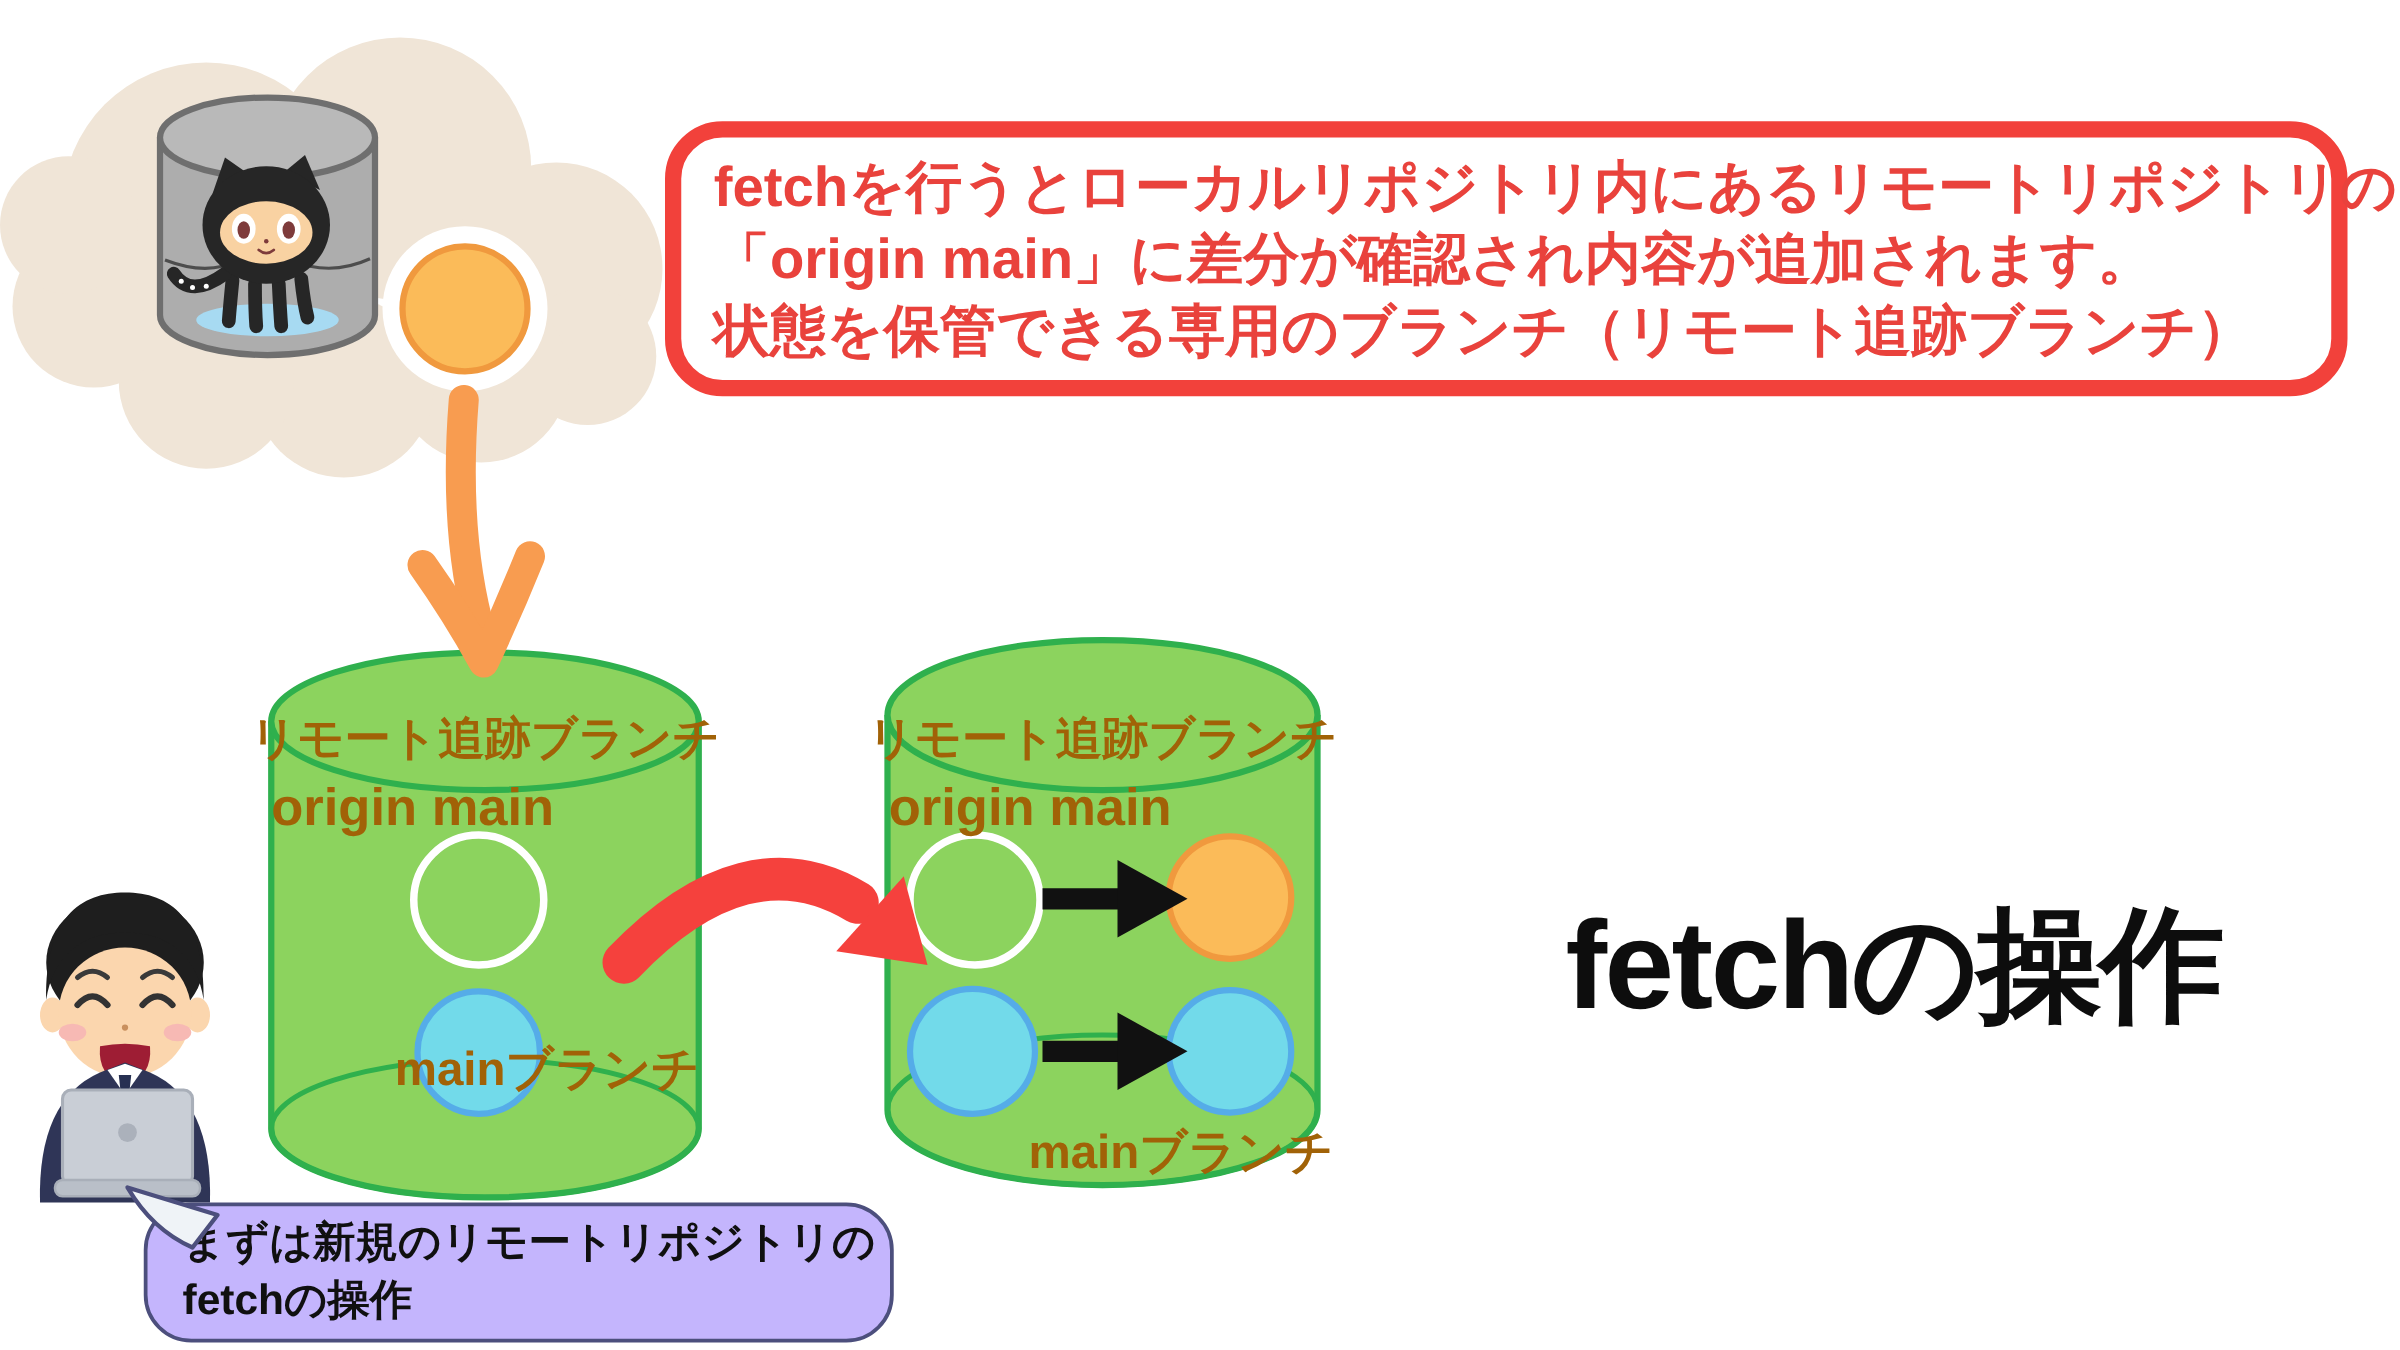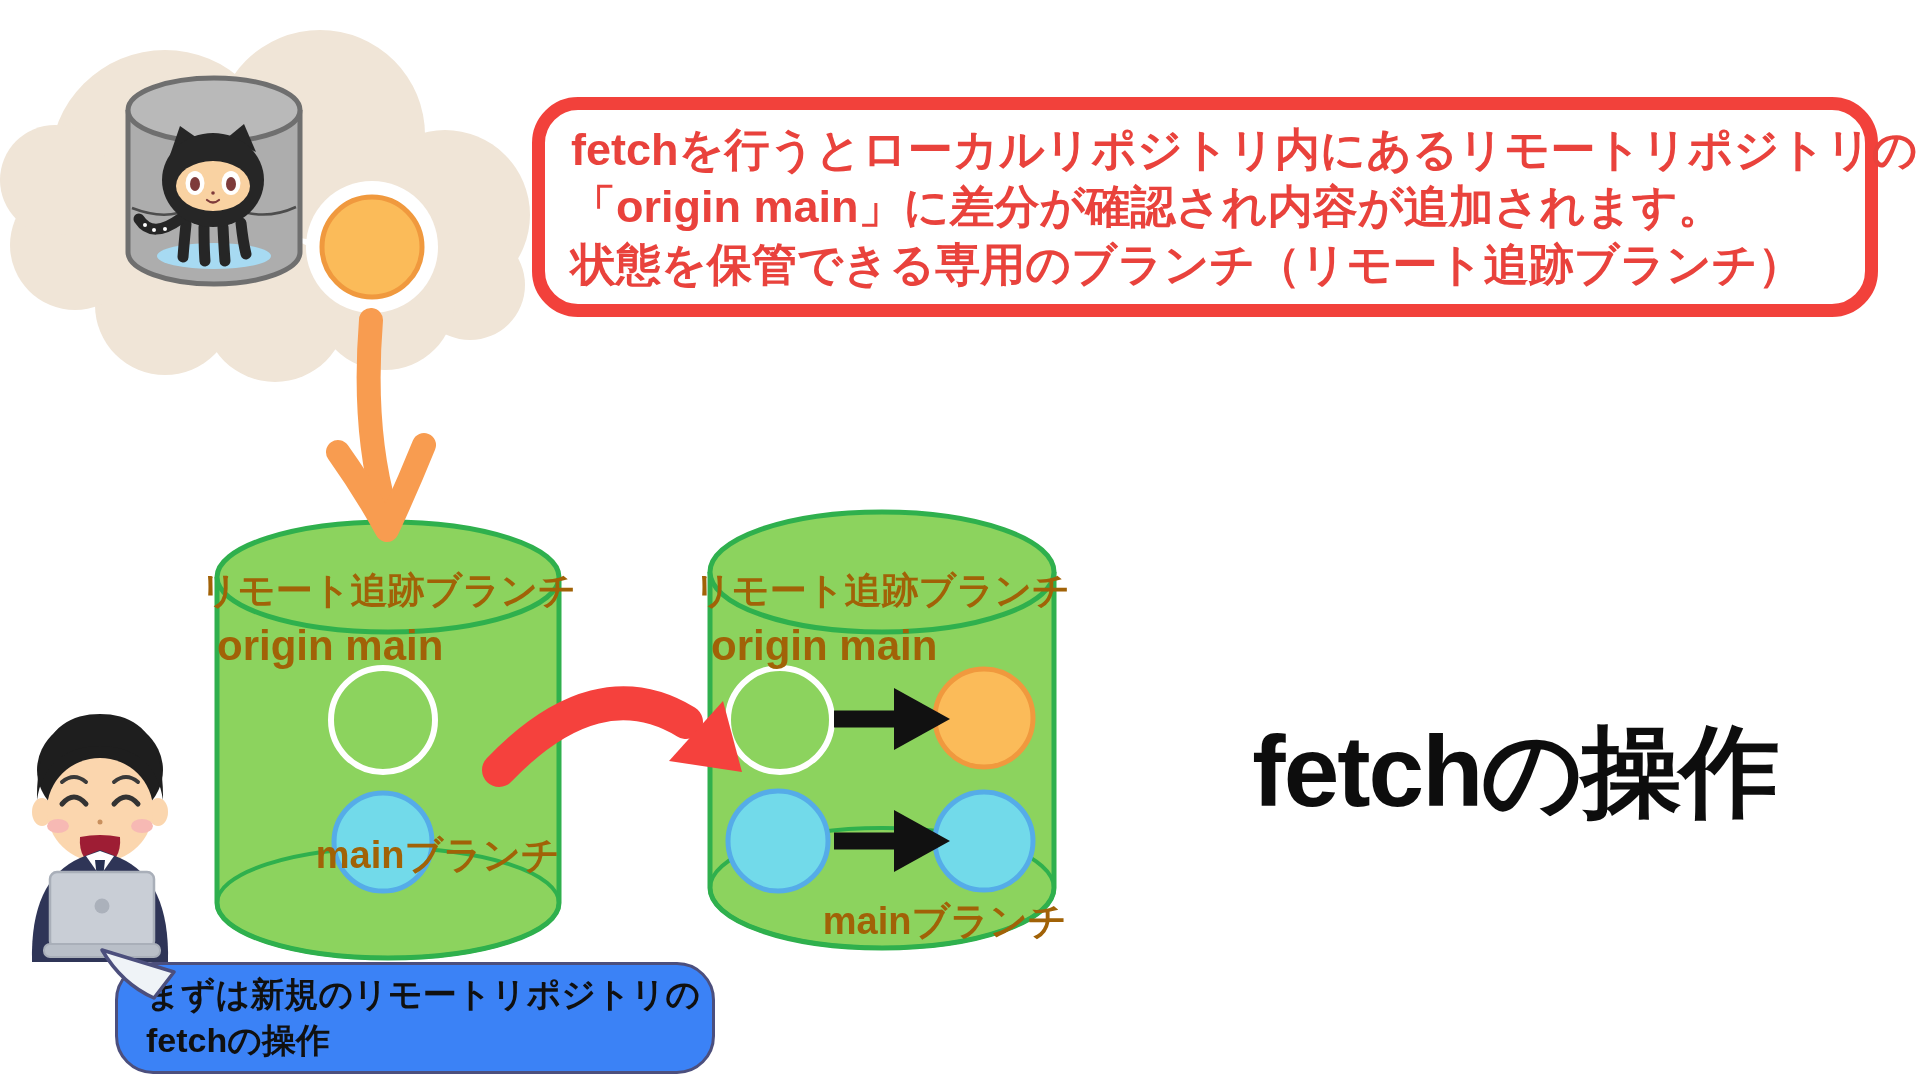--- a/index.html
+++ b/index.html
@@ -23,21 +23,21 @@
   .branch-name{font-weight:600;font-size:42px;text-align:left;}
   .main-label{font-weight:700;font-size:38px;text-align:right;}
 
   .big-title{
     left:1245px;top:706px;width:540px;text-align:center;
     font-size:100px;font-weight:800;letter-spacing:-2px;color:#0d0d0d;
   }
 
   .speech-bubble{
     position:absolute;z-index:3;left:115px;top:962px;width:600px;height:112px;
-    box-sizing:border-box;background:#3b82f6;border:3.5px solid #4C4F7D;border-radius:38px;
+    box-sizing:border-box;background:#c4b5fd;border:3.5px solid #4C4F7D;border-radius:38px;
     display:flex;flex-direction:column;justify-content:center;padding:4px 28px;
   }
   .bubble-line{font-size:34px;font-weight:700;color:#101010;line-height:1.35;white-space:nowrap;}
   .bubble-tail{position:absolute;z-index:4;left:88px;top:938px;}
 </style>
 </head>
 <body>
 
 <div class="canvas">
 

